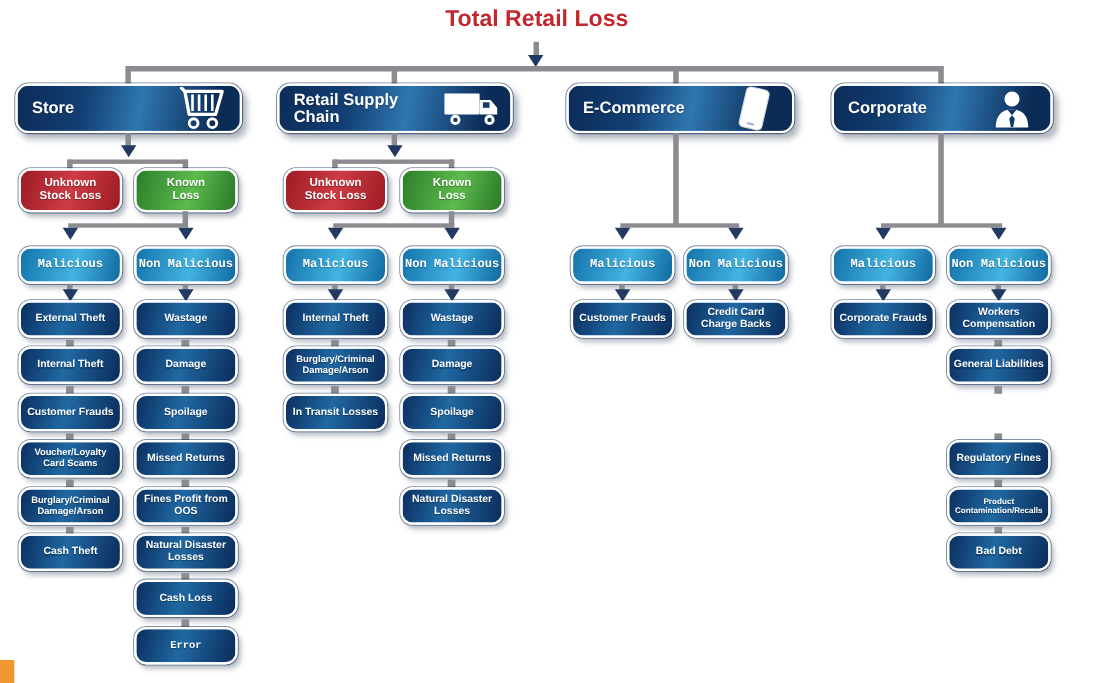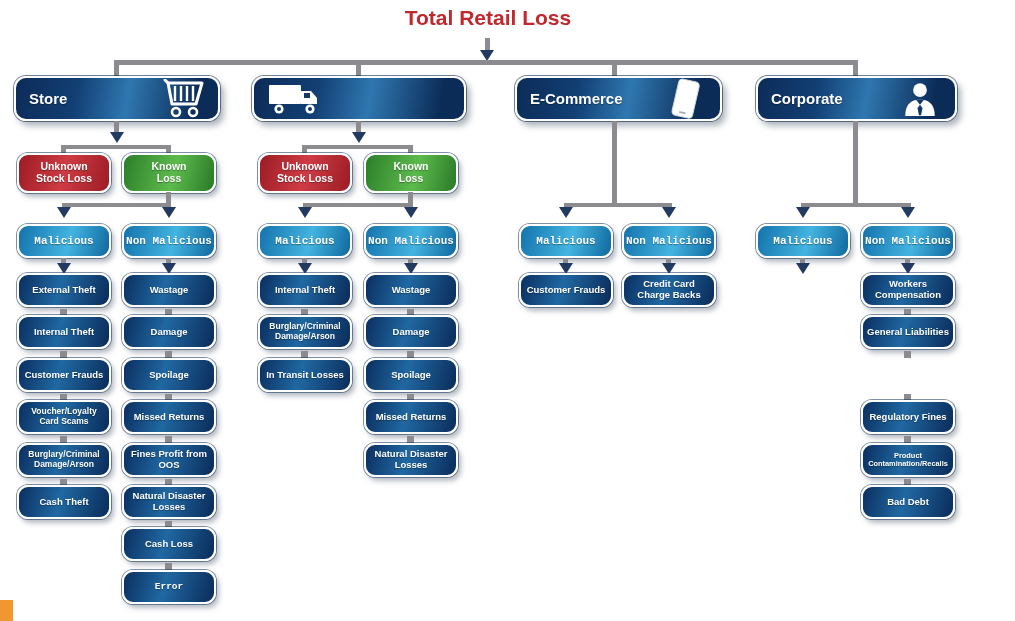--- a/index.html
+++ b/index.html
@@ -71,20 +71,21 @@
         <path d="M8 4 H42 L36 25 H12 Z" fill="none" stroke="#fff" stroke-width="3" stroke-linejoin="round"></path>
         <path d="M15 7 V22 M21 7 V22 M27 7 V22 M33 7 V22" stroke="#fff" stroke-width="2.4"></path>
         <path d="M8 4 L5 1" stroke="#fff" stroke-width="3" stroke-linecap="round"></path>
         <circle cx="16" cy="33" r="4" fill="none" stroke="#fff" stroke-width="2.6"></circle>
         <circle cx="33" cy="33" r="4" fill="none" stroke="#fff" stroke-width="2.6"></circle>
       </svg>
     </span>
   </div>
 
   <div class="pill header" style="left:252px;top:76px;width:214px;">
+    <span class="htext">Retail Supply Chain</span>
     <span class="hicon">
       <svg width="52" height="34" viewBox="0 0 52 34">
         <rect x="1" y="3" width="32" height="19" rx="1" fill="#fff"></rect>
         <path d="M33 9 h10 l6 7 v6 h-16 z" fill="#fff"></path>
         <rect x="36" y="11" width="6" height="5" fill="#123a68"></rect>
         <circle cx="11" cy="27" r="4.6" fill="#fff"></circle>
           <circle cx="11" cy="27" r="2" fill="#123a68"></circle>
         <circle cx="42" cy="27" r="4.6" fill="#fff"></circle>
           <circle cx="42" cy="27" r="2" fill="#123a68"></circle>
       </svg>
@@ -296,20 +297,23 @@
   </div>
   <div class="pill cat" style="left:861px;top:224px;">
     <span class="t">Non Malicious</span>
   </div>
 
   <div class="vline" style="left:800px;top:258px;width:5px;height:8px;"></div>
   <div class="ah" style="left:796px;top:263px;"></div>
   <div class="vline" style="left:905px;top:258px;width:5px;height:8px;"></div>
   <div class="ah" style="left:901px;top:263px;"></div>
 
+  <div class="pill leaf" style="left:756px;top:273px;">
+      <span class="t">Corporate Frauds</span>
+    </div>
 
   <div class="pill leaf" style="left:861px;top:273px;">
       <span class="t">Workers Compensation</span>
     </div>
   <div class="sq" style="left:904px;top:309px;"></div>
   <div class="pill leaf" style="left:861px;top:315px;">
       <span class="t">General Liabilities</span>
     </div>
   <div class="sq" style="left:904px;top:351px;"></div>
   <div class="sq" style="left:904px;top:394px;"></div>

